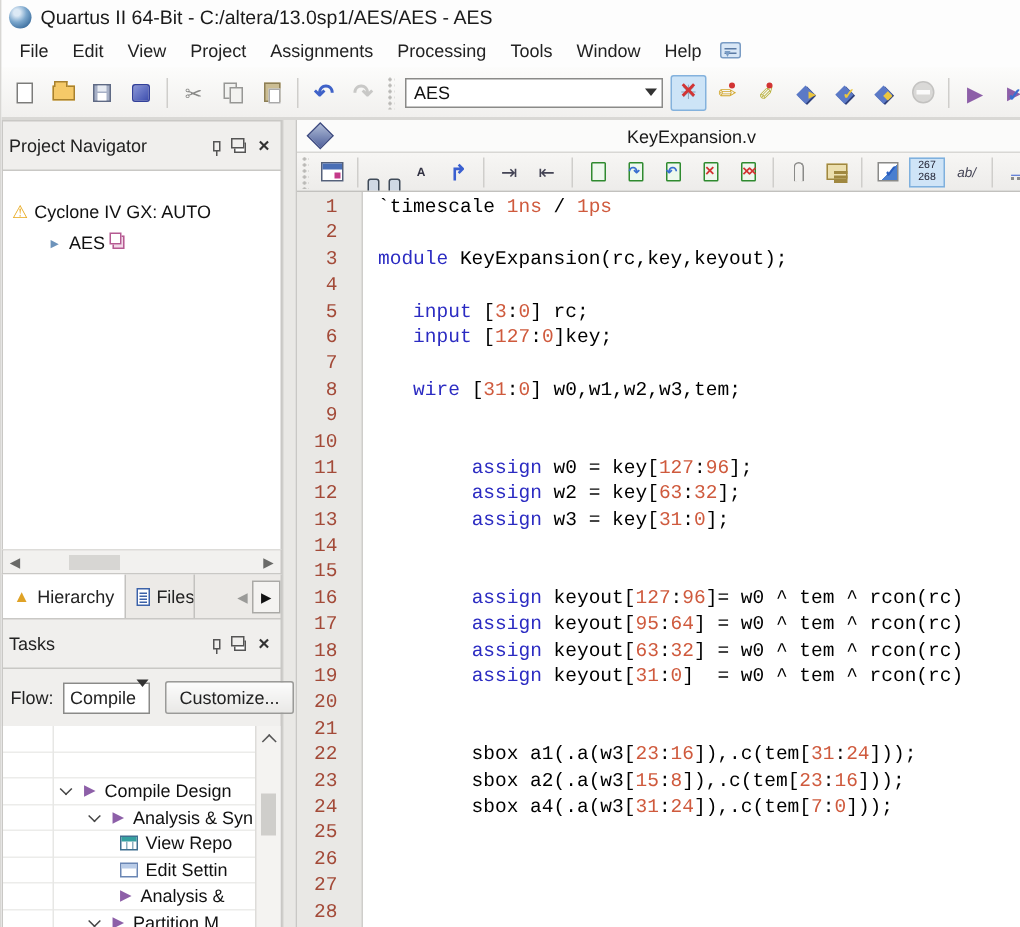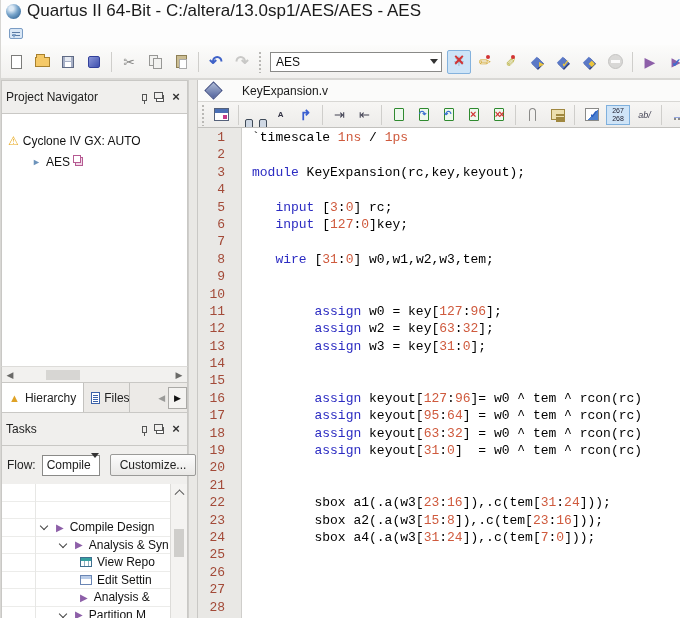--- a/index.html
+++ b/index.html
@@ -4,21 +4,21 @@
 <style>
   * { box-sizing: border-box; }
   html,body { margin:0; padding:0; }
   body { font-family:"Liberation Sans", sans-serif; background:#fff; }
   #win { position:relative; width:680px; height:618px; background:#fbfbfa; overflow:hidden; border-left:1px solid #d8d7d4; }
 
   
   .titlebar { height:22px; display:flex; align-items:center; padding-left:5px; background:#fdfdfd; }
   .app-icon { width:15px; height:15px; border-radius:50%;
     background:radial-gradient(circle at 35% 30%, #dce9f5 15%, #7aa6cc 45%, #3c6e9e 80%); margin-right:6px; flex:none; }
-  .title-text { font-size:17px; color:#1a1a1a; white-space:nowrap; }
+  .title-text { font-size:13px; color:#1a1a1a; white-space:nowrap; }
   .menubar { height:23px; display:flex; align-items:center; padding-left:4px; background:#fdfdfd; }
   .menu-item { font-size:12px; color:#222; padding:3px 8px; cursor:default; }
   .help-bubble { width:14px; height:11px; background:#d9e7f6; border:1px solid #7a9cc4; border-radius:2px; margin-left:4px; position:relative; }
   .help-bubble::after { content:""; position:absolute; left:2px; bottom:-4px; border:4px solid transparent; border-top-color:#7a9cc4; border-left-width:2px; border-right-width:2px; }
   .help-bubble::before { content:""; position:absolute; left:2px; top:3px; width:8px; height:1px; background:#5a7aa4; box-shadow:0 3px 0 #5a7aa4; }
 
   
   .toolbar { height:35px; display:flex; align-items:center; background:linear-gradient(#fcfcfb,#f1f0ee); border-bottom:2px solid #d9d8d5; padding-left:2px; overflow:hidden; }
   .grip { width:5px; height:22px; margin:0 3px; background-image:radial-gradient(#b9b8b5 1px, transparent 1.2px); background-size:4px 4px; flex:none; }
   .tsep { width:1px; height:20px; background:#cfcecb; margin:0 4px; flex:none; }
@@ -118,21 +118,21 @@
   .tk-table::before { content:""; position:absolute; left:0; top:0; right:0; height:3px; background:#35a0a0; }
   .tk-table::after { content:""; position:absolute; left:3px; top:3px; width:1px; bottom:0; background:#8fb0c0; box-shadow:4px 0 0 #8fb0c0; }
   .vscroll { position:absolute; right:0; top:0; bottom:0; width:17px; background:#f4f3f1; border-left:1px solid #dddcd9; }
   .vs-up { height:15px; display:flex; align-items:center; justify-content:center; }
   .vs-up::before { content:""; width:6px; height:6px; border-left:1.6px solid #555; border-top:1.6px solid #555; transform:rotate(45deg) translate(2px,2px); }
   .vs-thumb { position:absolute; left:3px; top:45px; width:10px; height:28px; background:#cfcecb; }
 
   
   .doc-bar { height:22px; background:#fbfbfa; border-bottom:1px solid #d8d7d4; position:relative; display:flex; align-items:center; }
   .doc-diamond { width:13px; height:13px; margin-left:9px; background:linear-gradient(135deg,#aebbd6,#51629c); border:1px solid #3c4a80; transform:rotate(45deg); }
-  .doc-title { position:absolute; left:0; right:0; font-size:12px; color:#1a1a1a;padding-left:44px; }
+  .doc-title { position:absolute; left:0; right:0; text-align:center; font-size:12px; color:#1a1a1a;padding-left:44px; }
   .ed-toolbar { height:26px; background:linear-gradient(#f7f6f4,#edecea); border-bottom:1px solid #c2c1be; display:flex; align-items:center; overflow:hidden; }
   .ebtn { width:23px; height:22px; display:flex; align-items:center; justify-content:center; margin:0 1px; flex:none; position:relative; }
   .ic-doc-settings { width:15px; height:13px; background:#fff; border:1px solid #55617a; }
   .ic-doc-settings::before { content:""; position:absolute; left:0; top:0; right:0; height:4px; background:#4a6fb5; }
   .ic-doc-settings::after { content:""; position:absolute; right:1px; bottom:1px; width:4px; height:4px; background:#c43a8a; }
   .ic-find::before, .ic-find::after { content:""; position:absolute; top:4px; width:6px; height:9px; border:1.5px solid #3f4a58; border-radius:2px; background:#cfd8e4; }
   .ic-find::before { left:3px; } .ic-find::after { right:3px; }
   .ic-replace::before { content:"A\2192B"; font-size:8px; font-weight:bold; color:#334; letter-spacing:-0.5px; }
   .ic-goto::before { content:"\21B1"; font-size:14px; font-weight:bold; color:#3a5fd0; }
   .ic-indent-more::before { content:"\21E5"; font-size:13px; color:#445; }
@@ -165,20 +165,31 @@
 <body>
 
 <div id="win">
 
   <div class="titlebar">
     <span class="app-icon"></span>
     <span class="title-text">Quartus II 64-Bit - C:/altera/13.0sp1/AES/AES - AES</span>
   </div>
 
   <div class="menubar">
+    <span class="menu-items" style="display:flex;">
+        <span class="menu-item">File</span>
+        <span class="menu-item">Edit</span>
+        <span class="menu-item">View</span>
+        <span class="menu-item">Project</span>
+        <span class="menu-item">Assignments</span>
+        <span class="menu-item">Processing</span>
+        <span class="menu-item">Tools</span>
+        <span class="menu-item">Window</span>
+        <span class="menu-item">Help</span>
+      </span>
     <span class="help-bubble"></span>
   </div>
 
   <div class="toolbar" id="main-toolbar">
       <span class="tbtn">
         <span class="ic ic-new-file"></span>
       </span>
       <span class="tbtn">
         <span class="ic ic-open-folder"></span>
       </span>

